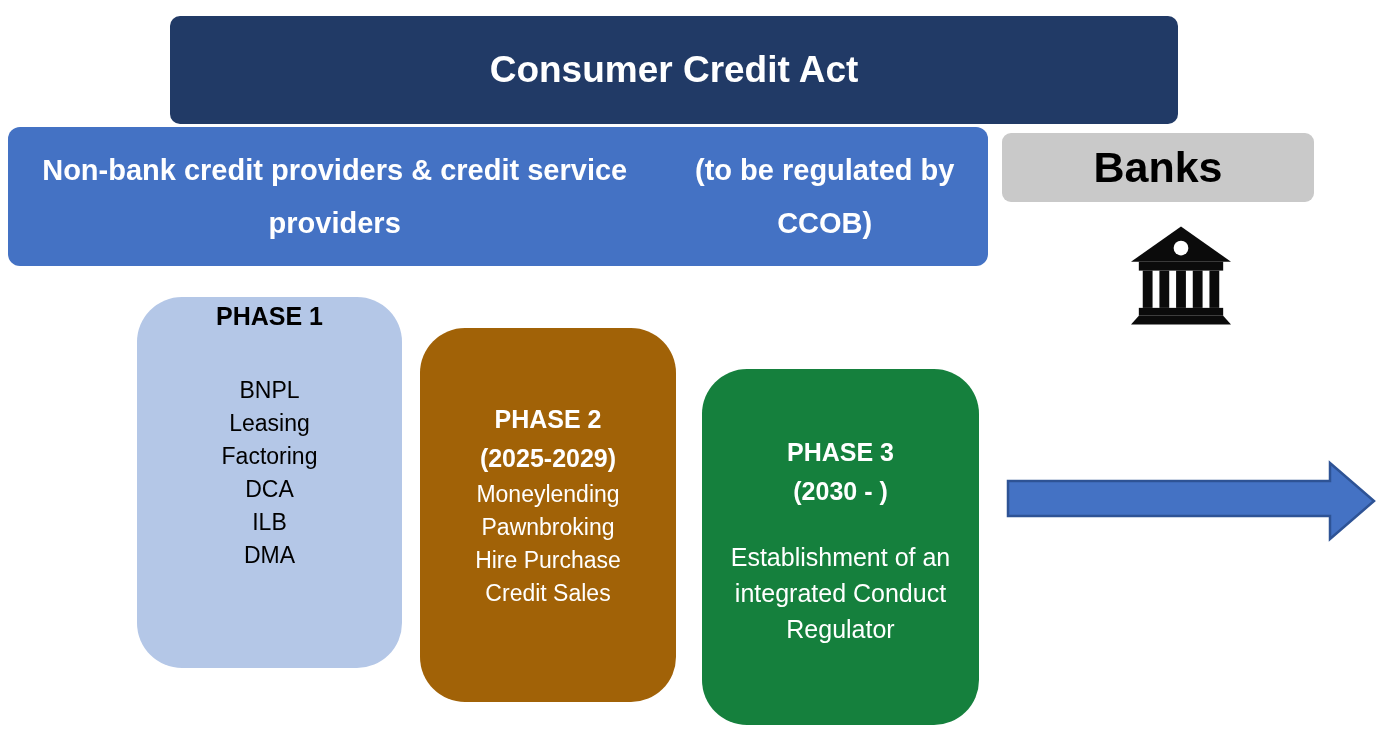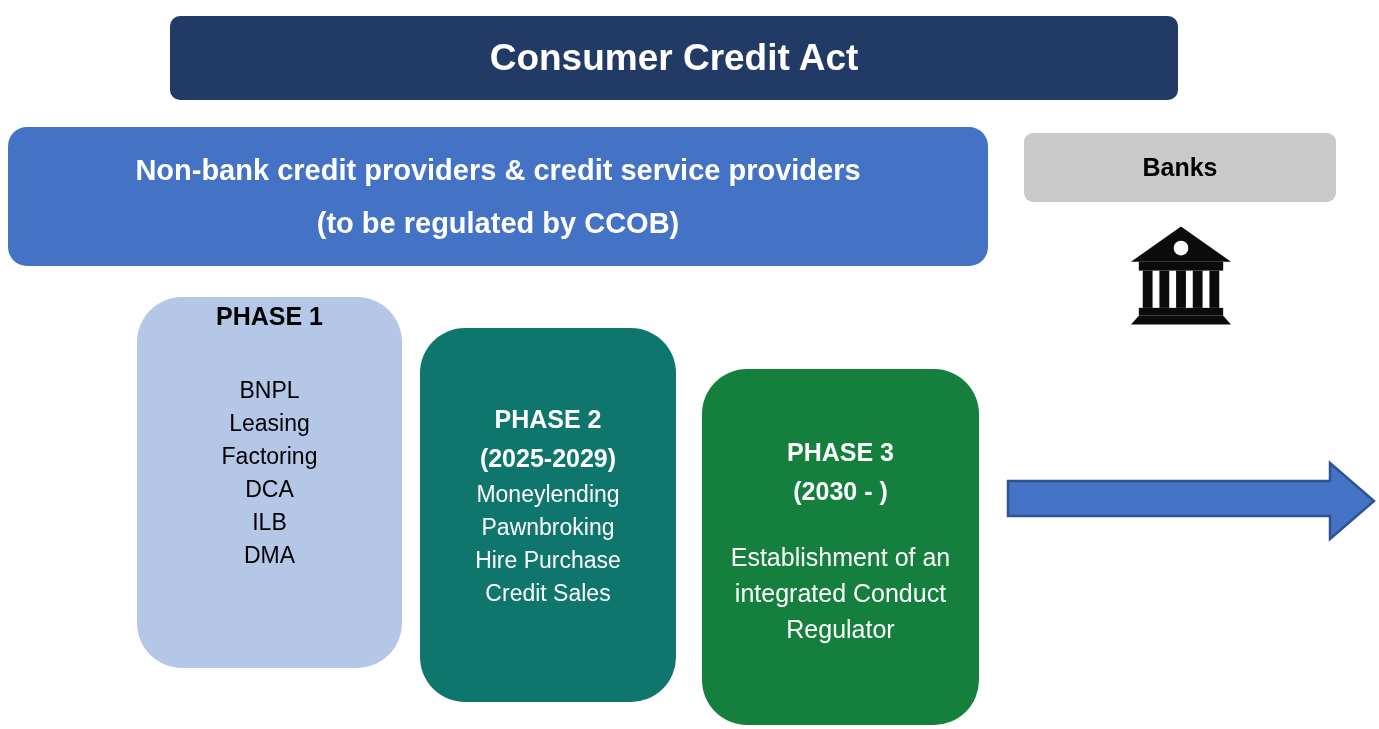--- a/index.html
+++ b/index.html
@@ -9,52 +9,52 @@
     height: 729px;
     background: #ffffff;
     font-family: "Liberation Sans", sans-serif;
     overflow: hidden;
   }
 
   
   .top-banner {
     position: absolute;
     left: 170px; top: 16px;
-    width: 1008px; height: 84px;
+    width: 1008px; height: 108px;
     background: #213A66;
     border-radius: 10px;
     display: flex; align-items: center; justify-content: center;
     color: #ffffff;
     font-size: 37px; font-weight: bold;
   }
 
   
   .nonbank-banner {
     position: absolute;
     left: 8px; top: 127px;
     width: 980px; height: 139px;
     background: #4472C4;
-    border-radius: 19px;
-    display: flex; flex-direction: column; align-items: center; justify-content: center;
+    border-radius: 12px;
+    display: flex; flex-direction: row; align-items: center; justify-content: center;
     color: #ffffff;
     font-size: 29px; font-weight: bold;
     line-height: 53px;
     text-align: center;
   }
 
   
   .banks-box {
     position: absolute;
-    left: 1024px; top: 133px;
+    left: 1002px; top: 133px;
     width: 312px; height: 69px;
     background: #C9C9C9;
     border-radius: 9px;
     display: flex; align-items: center; justify-content: center;
     color: #000000;
-    font-size: 25px; font-weight: bold;
+    font-size: 43px; font-weight: bold;
   }
 
   .bank-icon {
     position: absolute;
     left: 1130px; top: 226px;
     width: 102px; height: 99px;
   }
 
   
   .phase {
@@ -122,21 +122,21 @@
     <div class="phase-items">
       <div>BNPL</div>
       <div>Leasing</div>
       <div>Factoring</div>
       <div>DCA</div>
       <div>ILB</div>
       <div>DMA</div>
     </div>
   </div>
 
-  <div class="phase phase-2" style="background-color: #0f766e; color: rgb(255, 255, 255);">
+  <div class="phase phase-2" style="background-color: #a16207; color: rgb(255, 255, 255);">
     <div class="phase-title">
       <div>PHASE 2</div>
       <div>(2025-2029)</div>
     </div>
     <div class="phase-items">
       <div>Moneylending</div>
       <div>Pawnbroking</div>
       <div>Hire Purchase</div>
       <div>Credit Sales</div>
     </div>

